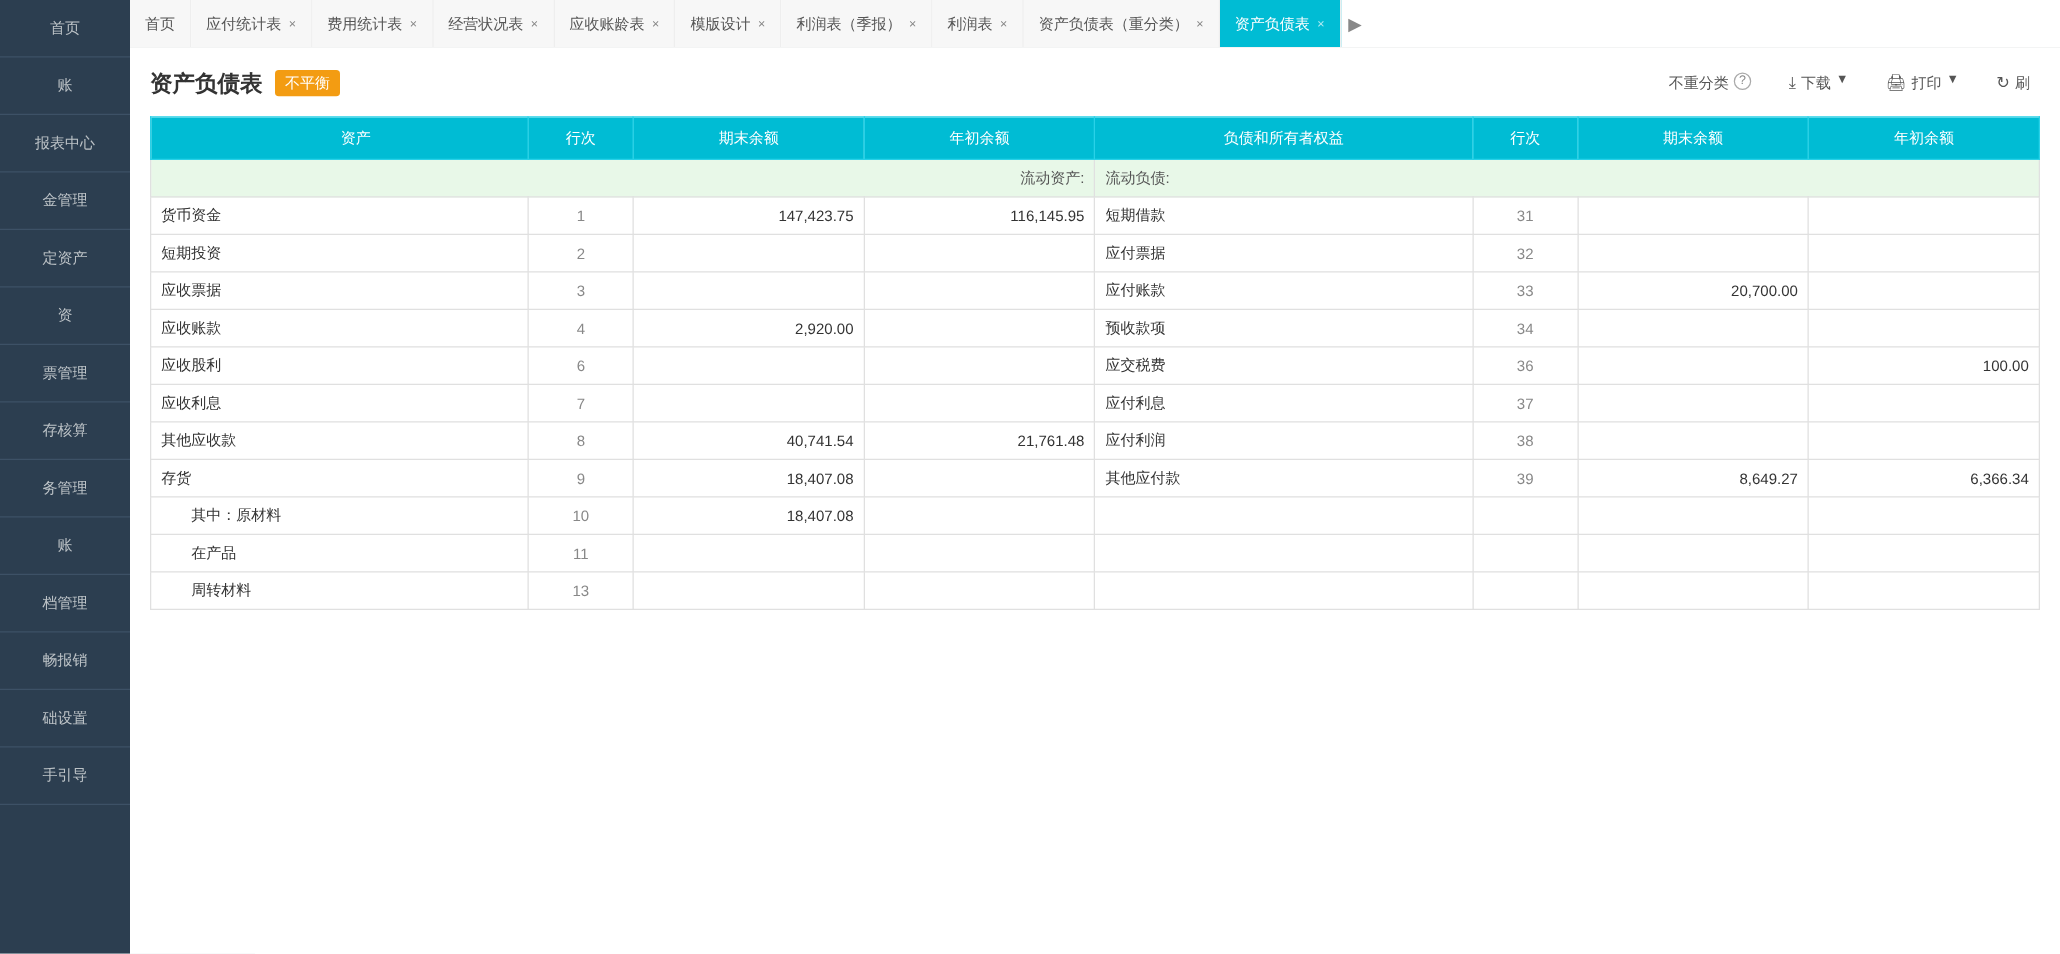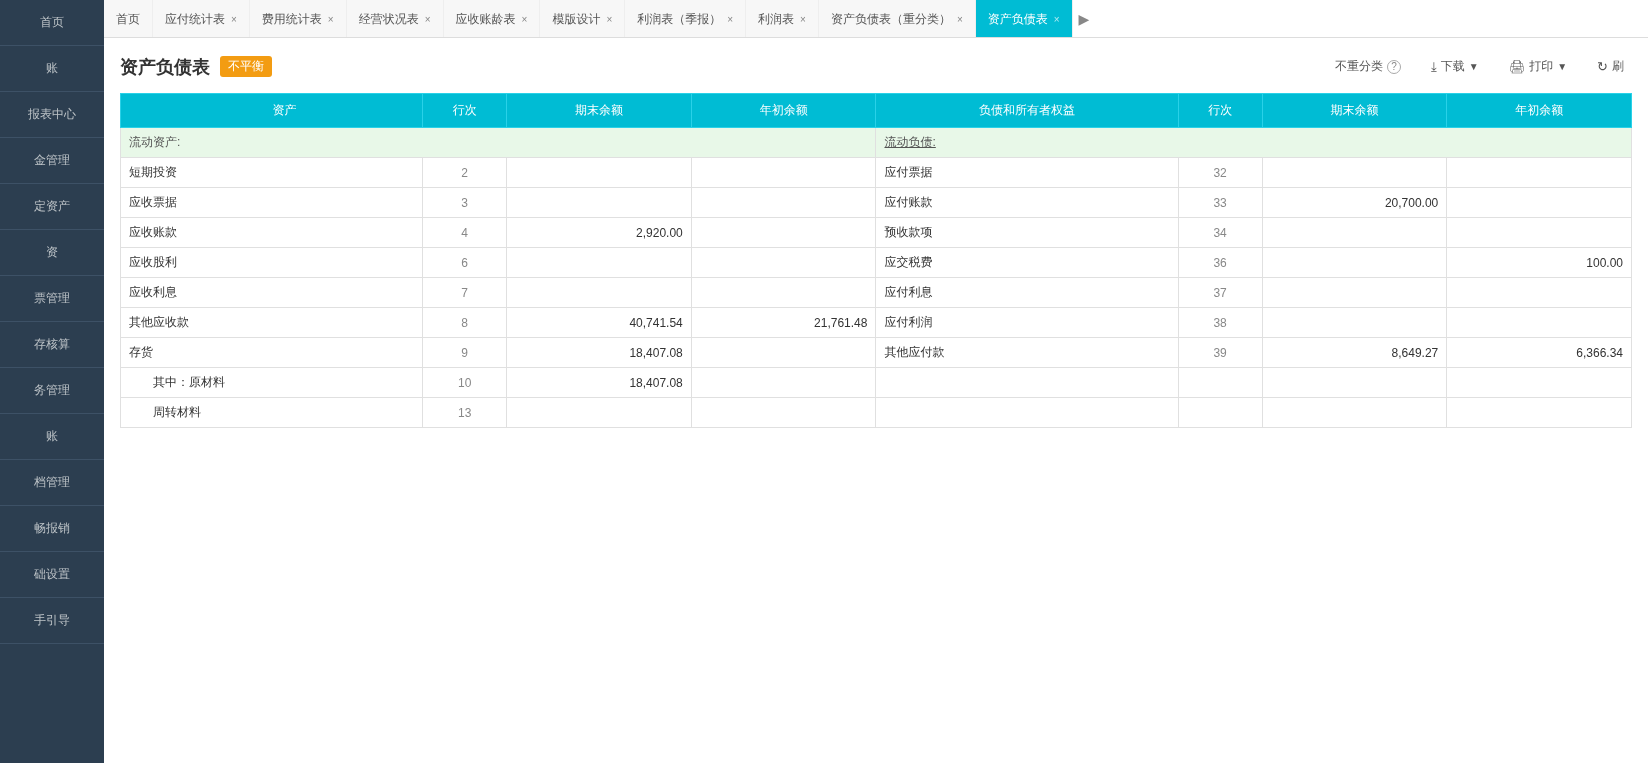--- a/index.html
+++ b/index.html
@@ -111,21 +111,20 @@
     }
     .toolbar-right {
       display: flex;
       align-items: center;
       gap: 14px;
       font-size: 12px;
       color: #555;
     }
     .toolbar-btn {
       display: flex;
-      align-items: center;
       gap: 4px;
       cursor: pointer;
       color: #555;
       padding: 4px 8px;
       border-radius: 3px;
     }
 
     
     .report-table {
       width: 100%;
@@ -273,22 +272,32 @@
           <th style="width:11%;">期末余额</th>
           <th style="width:11%;">年初余额</th>
           <th style="width:18%;">负债和所有者权益</th>
           <th style="width:5%;">行次</th>
           <th style="width:11%;">期末余额</th>
           <th style="width:11%;">年初余额</th>
         </tr>
       </thead>
       <tbody id="table-body">
       <tr class="section-row">
-      <td colspan="4" style="padding-left:8px;">流动资产:</td>
-      <td colspan="4" style="padding-left:8px;text-decoration:underline;">流动负债:</td>
+      <td colspan="4" style="padding-left:8px;text-align:right;">流动资产:</td>
+      <td colspan="4" style="padding-left:8px;">流动负债:</td>
+    </tr>
+          <tr>
+      <td style="">货币资金</td>
+      <td class="center">1</td>
+      <td class="num">147,423.75</td>
+      <td class="num">116,145.95</td>
+      <td>短期借款</td>
+      <td class="center">31</td>
+      <td class="num"></td>
+      <td class="num"></td>
     </tr>
           <tr>
       <td style="">短期投资</td>
       <td class="center">2</td>
       <td class="num"></td>
       <td class="num"></td>
       <td>应付票据</td>
       <td class="center">32</td>
       <td class="num"></td>
       <td class="num"></td>
@@ -357,20 +366,30 @@
       <td style="padding-left:32px;font-family:Liberation Serif, serif;">其中：原材料</td>
       <td class="center">10</td>
       <td class="num">18,407.08</td>
       <td class="num"></td>
       <td></td>
       <td class="center"></td>
       <td class="num"></td>
       <td class="num"></td>
     </tr>
           <tr>
+      <td style="padding-left:32px;">在产品</td>
+      <td class="center">11</td>
+      <td class="num"></td>
+      <td class="num"></td>
+      <td></td>
+      <td class="center"></td>
+      <td class="num"></td>
+      <td class="num"></td>
+    </tr>
+          <tr>
       <td style="padding-left:32px;">周转材料</td>
       <td class="center">13</td>
       <td class="num"></td>
       <td class="num"></td>
       <td></td>
       <td class="center"></td>
       <td class="num"></td>
       <td class="num"></td>
     </tr>
         </tbody>

